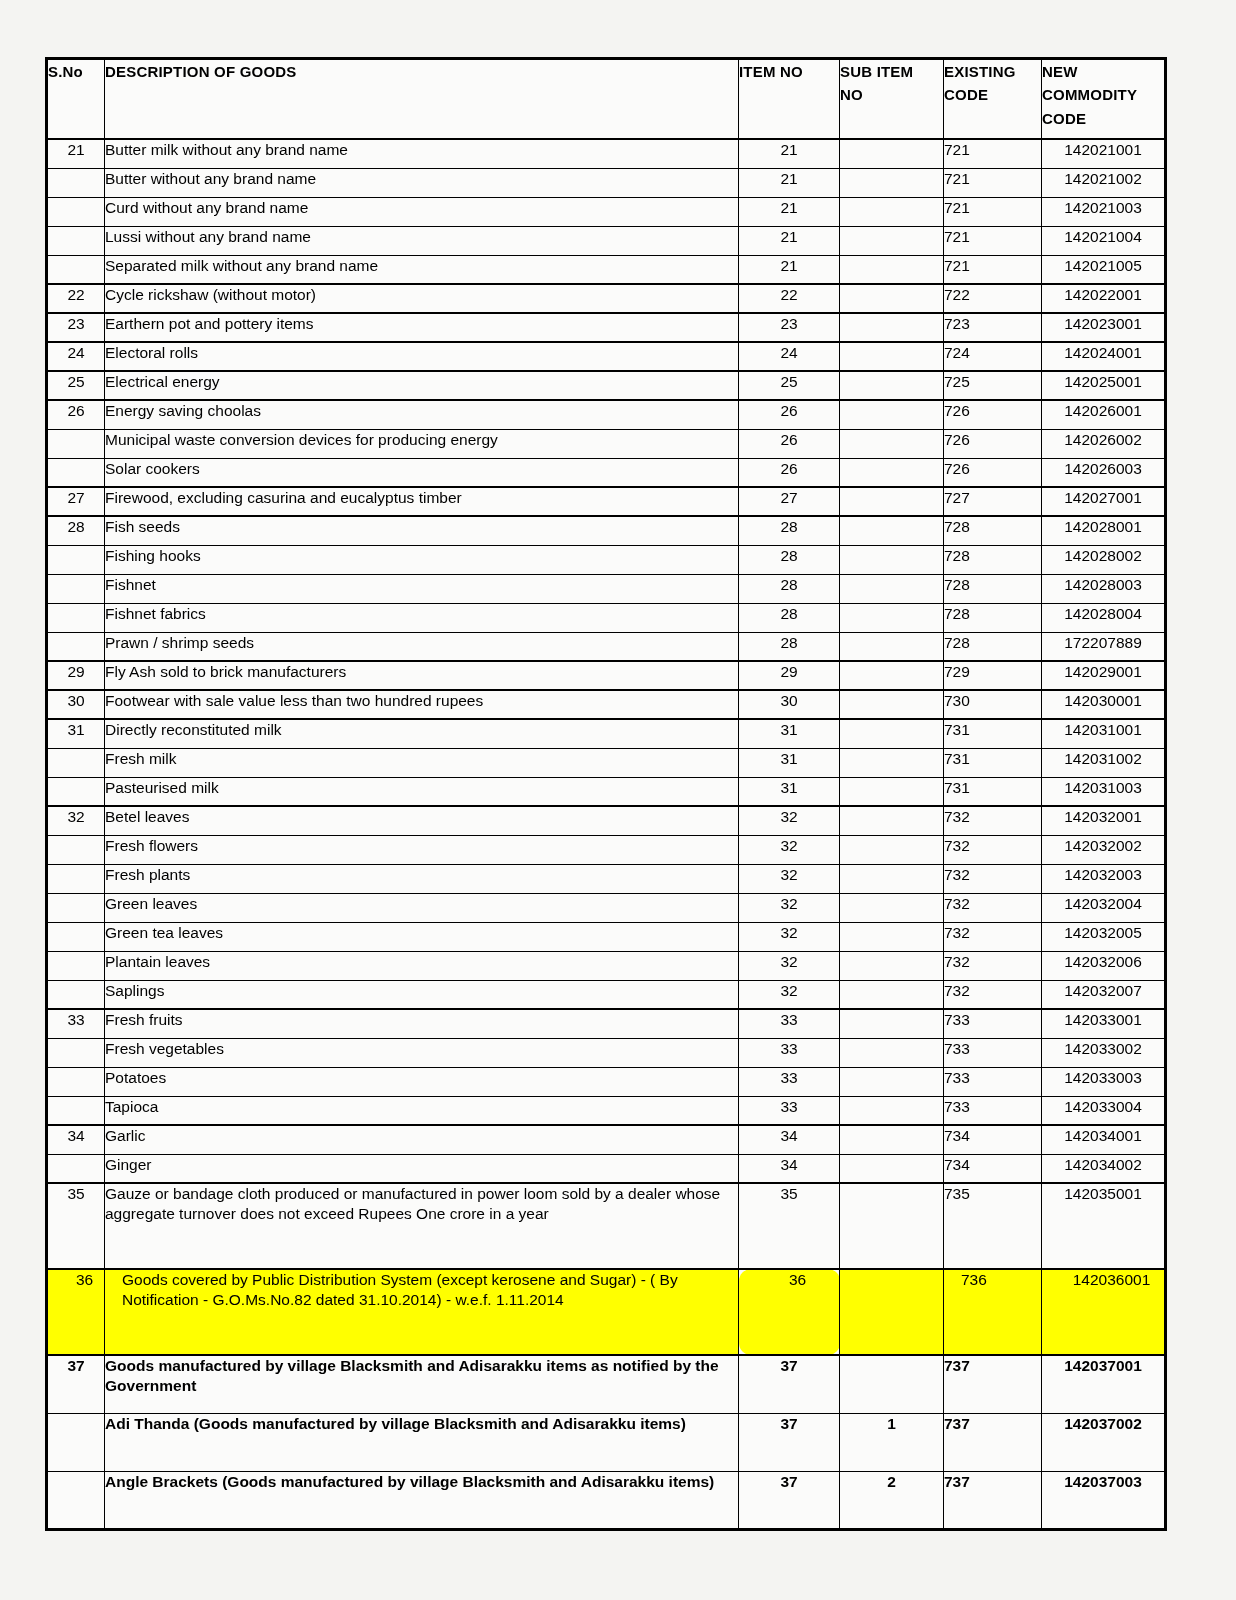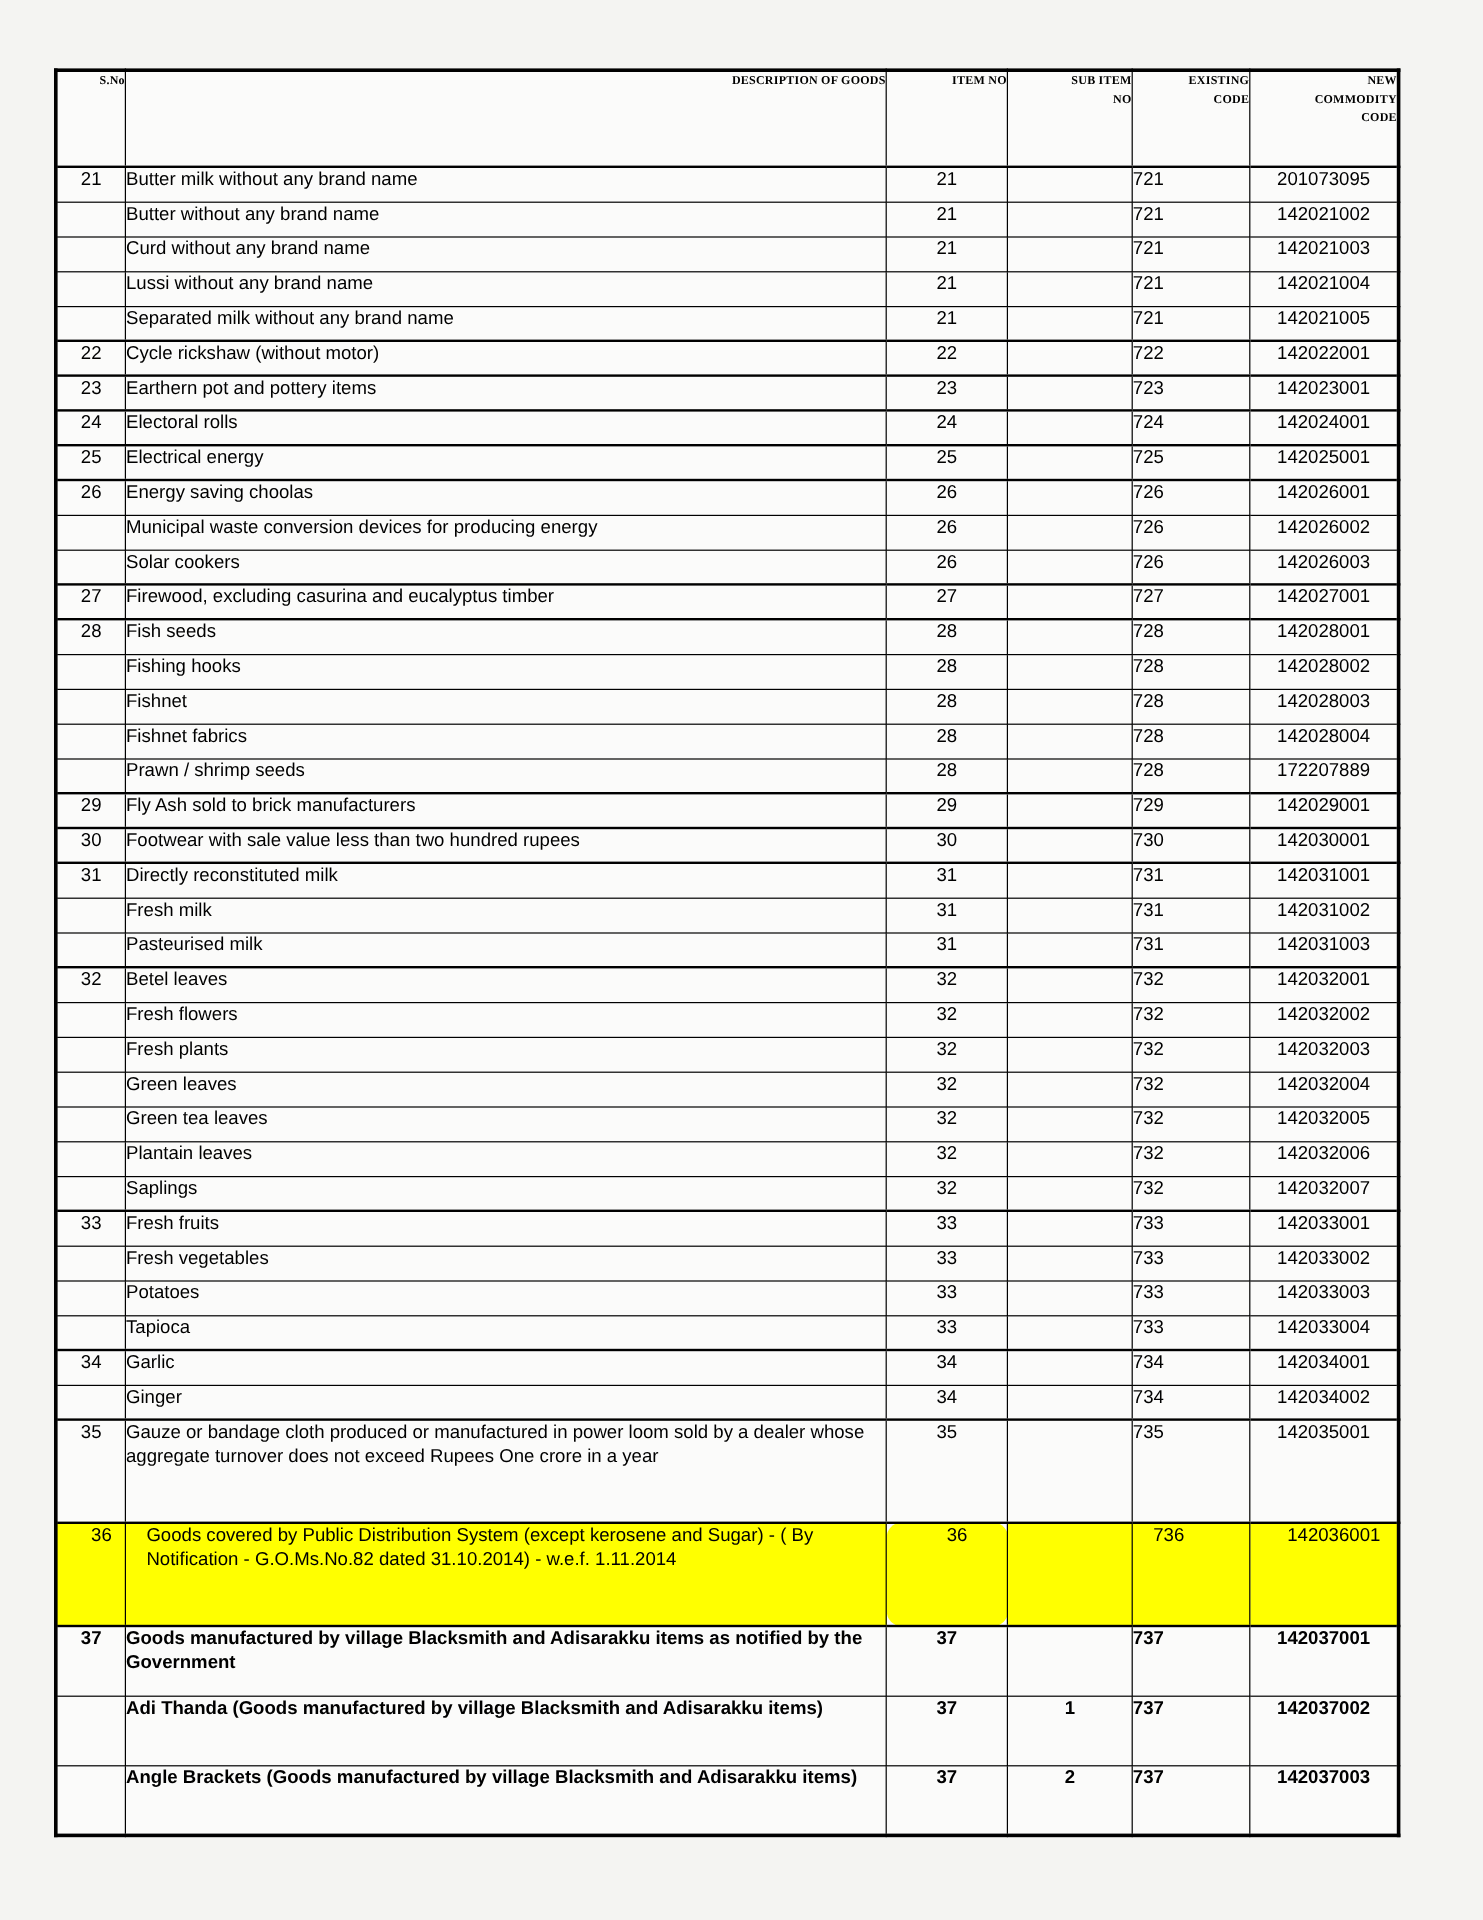--- a/index.html
+++ b/index.html
@@ -29,28 +29,27 @@
   table.goods{border:3px solid #000;}
   col.c-sno{width:58px;}
   col.c-desc{width:634px;}
   col.c-item{width:101px;}
   col.c-sub{width:104px;}
   col.c-exist{width:98px;}
   col.c-new{width:124px;}
 
   thead th{
     font-weight:bold;
-    font-size:10px;
-    text-align:right;
+    font-size:15px;
+    text-align:left;
     letter-spacing:.2px;
     height:78px;
     vertical-align:top;
     padding-top:20px;
     line-height:1.55;
-    font-family:Liberation Serif, serif;
   }
   thead th.desc-h{ }
   tbody td{
     font-size:15.5px;
     line-height:1.28;
   }
   td.sno{
     text-align:center;
     font-size:15.5px;
     padding-top:4px;
@@ -118,21 +117,21 @@
         </th>
       </tr>
     </thead>
     <tbody id="tbody">
         <tr class="r1 grp">
           <td class="sno">21</td>
           <td class="desc">Butter milk without any brand name</td>
           <td class="num item">21</td>
           <td class="num"></td>
           <td class="existcode">721</td>
-          <td class="newcode">201073095</td>
+          <td class="newcode">142021001</td>
         </tr>
         <tr class="r1">
           <td class="sno"></td>
           <td class="desc">Butter without any brand name</td>
           <td class="num item">21</td>
           <td class="num"></td>
           <td class="existcode">721</td>
           <td class="newcode">142021002</td>
         </tr>
         <tr class="r1">

